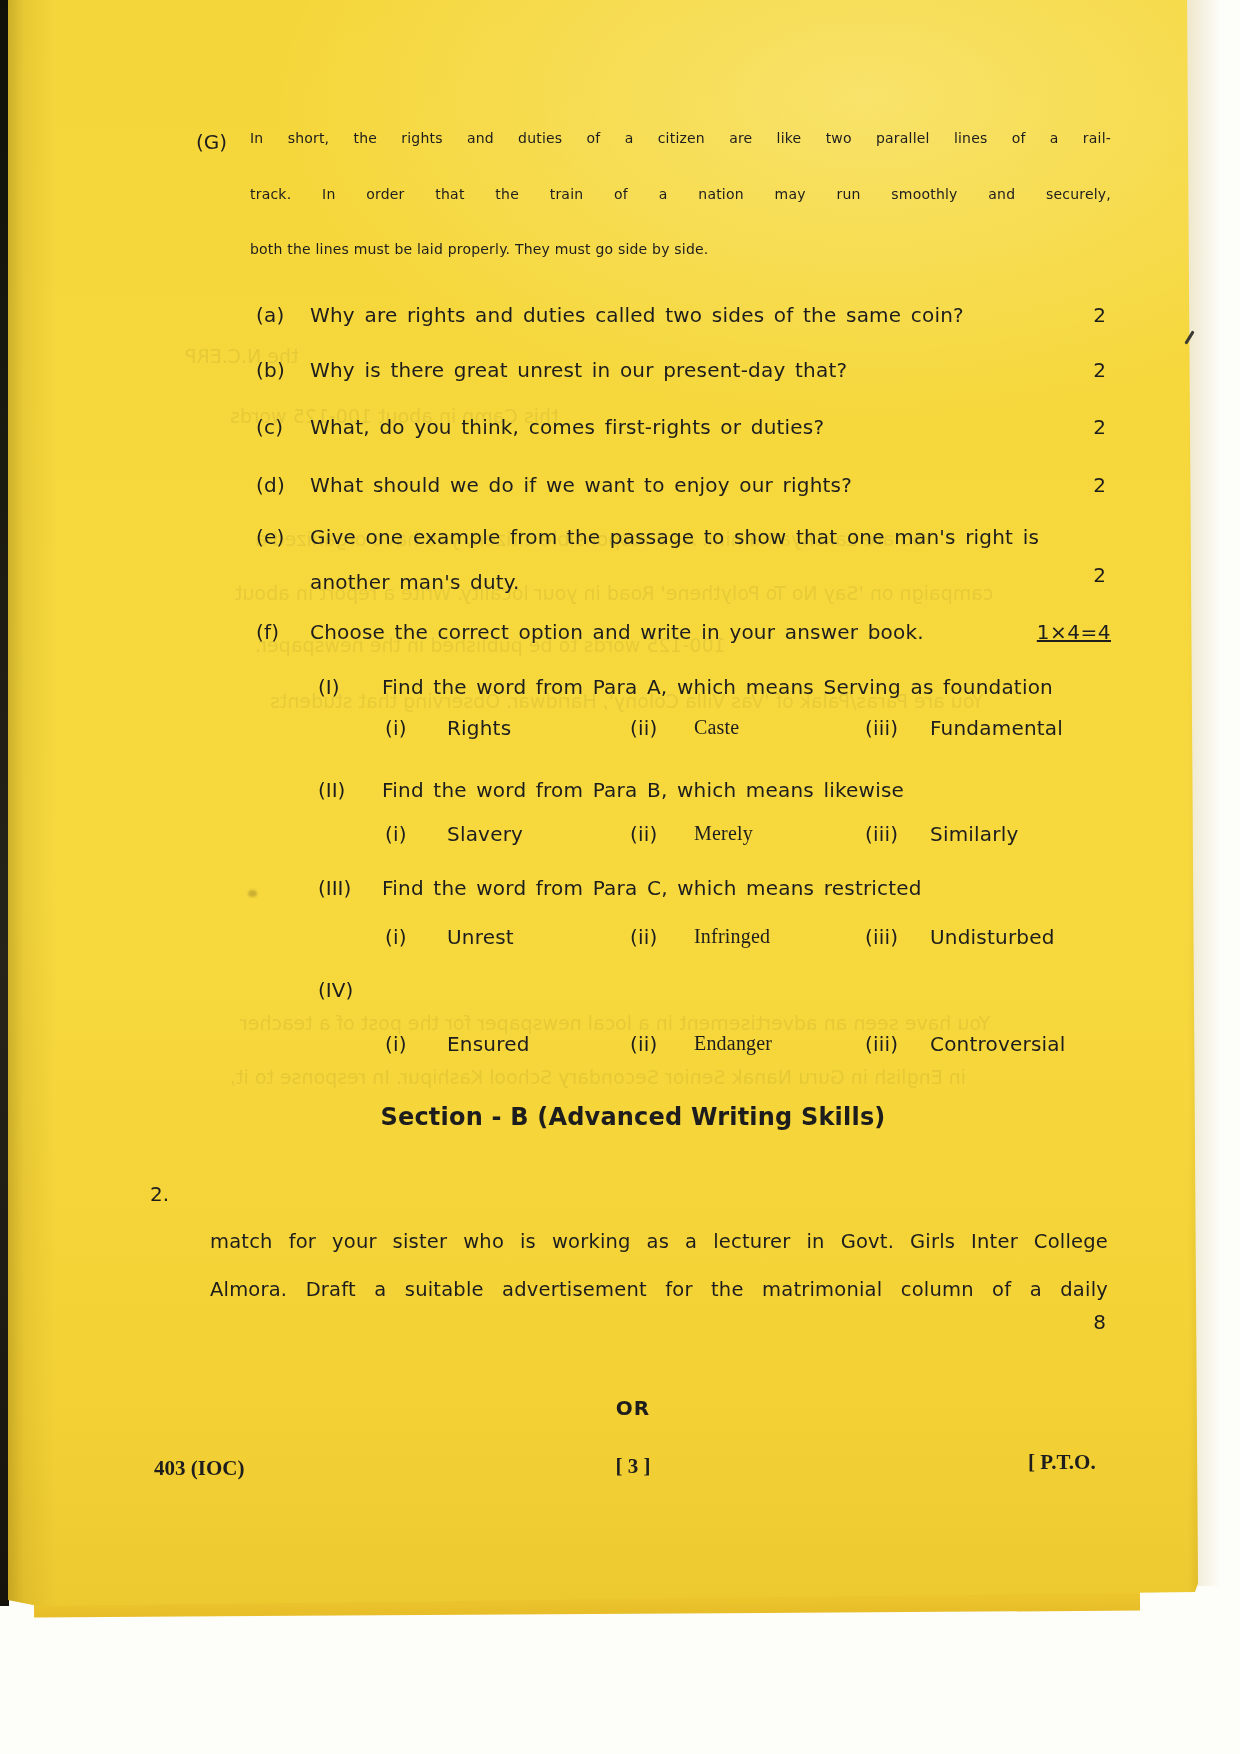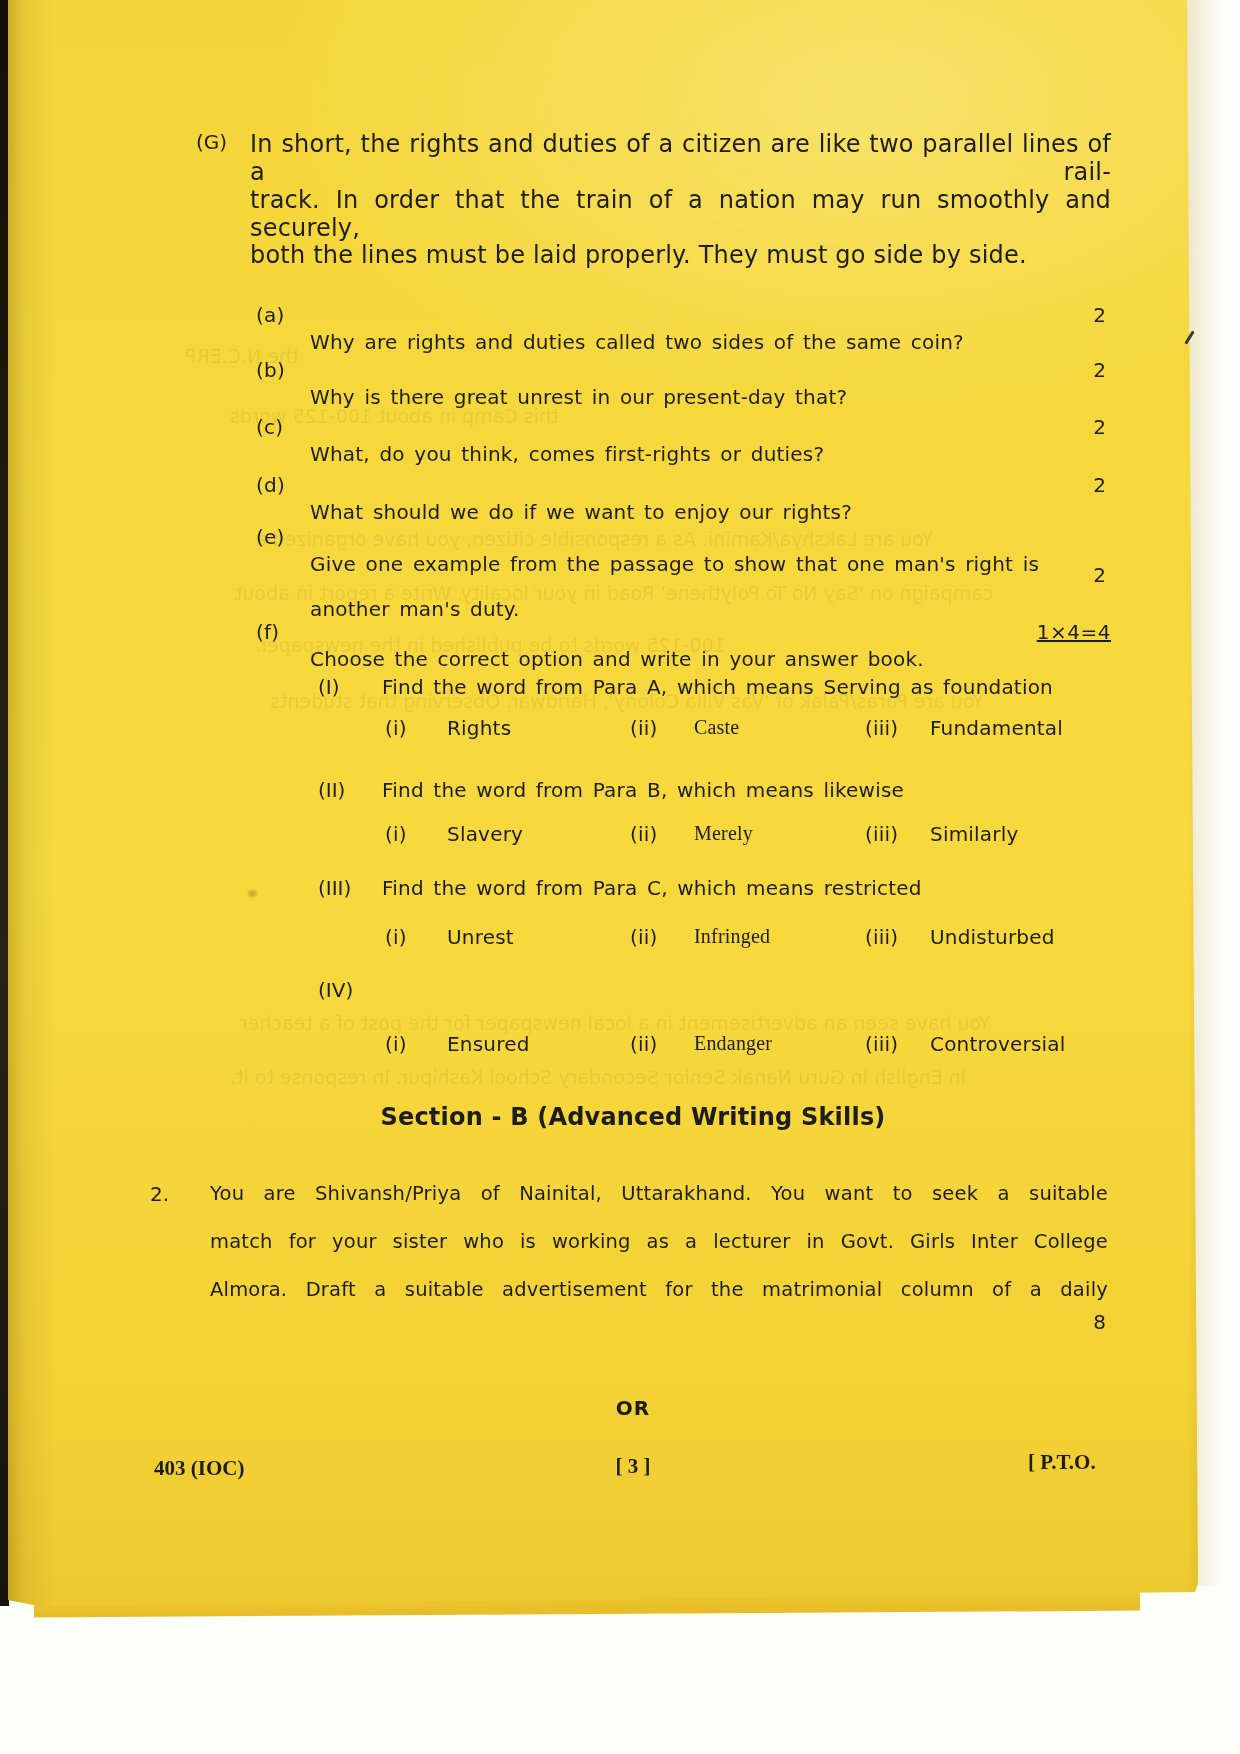--- a/index.html
+++ b/index.html
@@ -23,24 +23,24 @@
     background:
       radial-gradient(950px 520px at 72% 6%,rgba(255,255,214,.30),rgba(255,255,214,0) 62%),
       linear-gradient(90deg,rgba(110,82,0,.30) 0px,rgba(110,82,0,.10) 16px,rgba(110,82,0,0) 48px),
       linear-gradient(270deg,rgba(140,100,0,.14) 0px,rgba(140,100,0,0) 12px),
       linear-gradient(180deg,#f5d63a 0%,#f7d93e 55%,#f3d135 88%,#edc930 100%);
     clip-path:polygon(0px 0px,1179px 0px,1190px 1583px,1187px 1592px,30px 1606px,0px 1600px);}
   .content{position:absolute;left:0;top:0;width:1240px;height:1754px;z-index:3;
     color:#1d1d1d;font-size:20px;}
   .abs{position:absolute;white-space:nowrap;}
   .qtxt,.qlbl,.opt,.stem{letter-spacing:.2px;word-spacing:3px;}
-  .pline{position:absolute;left:250px;width:861px;font-size:24px;letter-spacing:.2px;}
+  .pline{position:absolute;left:250px;width:861px;font-size:14px;letter-spacing:.2px;}
   .just{text-align:justify;text-align-last:justify;white-space:normal;}
   .qlbl{left:256px;}
-  .qtxt{left:310px;margin-top:27px;}
+  .qtxt{left:310px;}
   .mark{left:1076px;width:30px;text-align:right;}
   .markwide{left:980px;width:131px;text-align:right;letter-spacing:.5px;text-decoration:underline;}
   .rlabel{left:318px;}
   .stem{left:382px;}
   .o1l{left:385px;} .o1t{left:447px;}
   .o2l{left:630px;} .o2t{left:694px;font-family:Liberation Serif, serif;}
   .o3l{left:865px;} .o3t{left:930px;}
   .center-band{left:333px;width:600px;text-align:center;}
   .sec-head{font-weight:bold;font-size:24px;letter-spacing:.2px;}
   .or-label{font-weight:bold;font-size:20px;letter-spacing:1px;}
@@ -133,21 +133,20 @@
   <div class="abs opt o1l" style="top:1032px">(i)</div>
   <div class="abs opt o1t" style="top:1032px">Ensured</div>
   <div class="abs opt o2l" style="top:1032px">(ii)</div>
   <div class="abs opt o2t" style="top:1032px">Endanger</div>
   <div class="abs opt o3l" style="top:1032px">(iii)</div>
   <div class="abs opt o3t" style="top:1032px">Controversial</div>
 
   <div class="abs center-band sec-head" style="top:1103px">Section - B (Advanced Writing Skills)</div>
 
   <div class="abs" style="left:150px;top:1182px">2.</div>
-  <div class="q2line just" style="top:1182px">You are Shivansh/Priya of Nainital, Uttarakhand. You want to seek a suitable</div>
   <div class="q2line just" style="top:1230px">match for your sister who is working as a lecturer in Govt. Girls Inter College</div>
   <div class="q2line just" style="top:1278px">Almora. Draft a suitable advertisement for the matrimonial column of a daily</div>
   <div class="abs mark" style="top:1310px">8</div>
 
   <div class="abs center-band or-label" style="top:1396px">OR</div>
 
   <div class="abs footer" style="left:154px;top:1456px">403 (IOC)</div>
   <div class="abs center-band footer" style="top:1454px">[ 3 ]</div>
   <div class="abs footer" style="left:1028px;top:1450px">[ P.T.O.</div>
 

